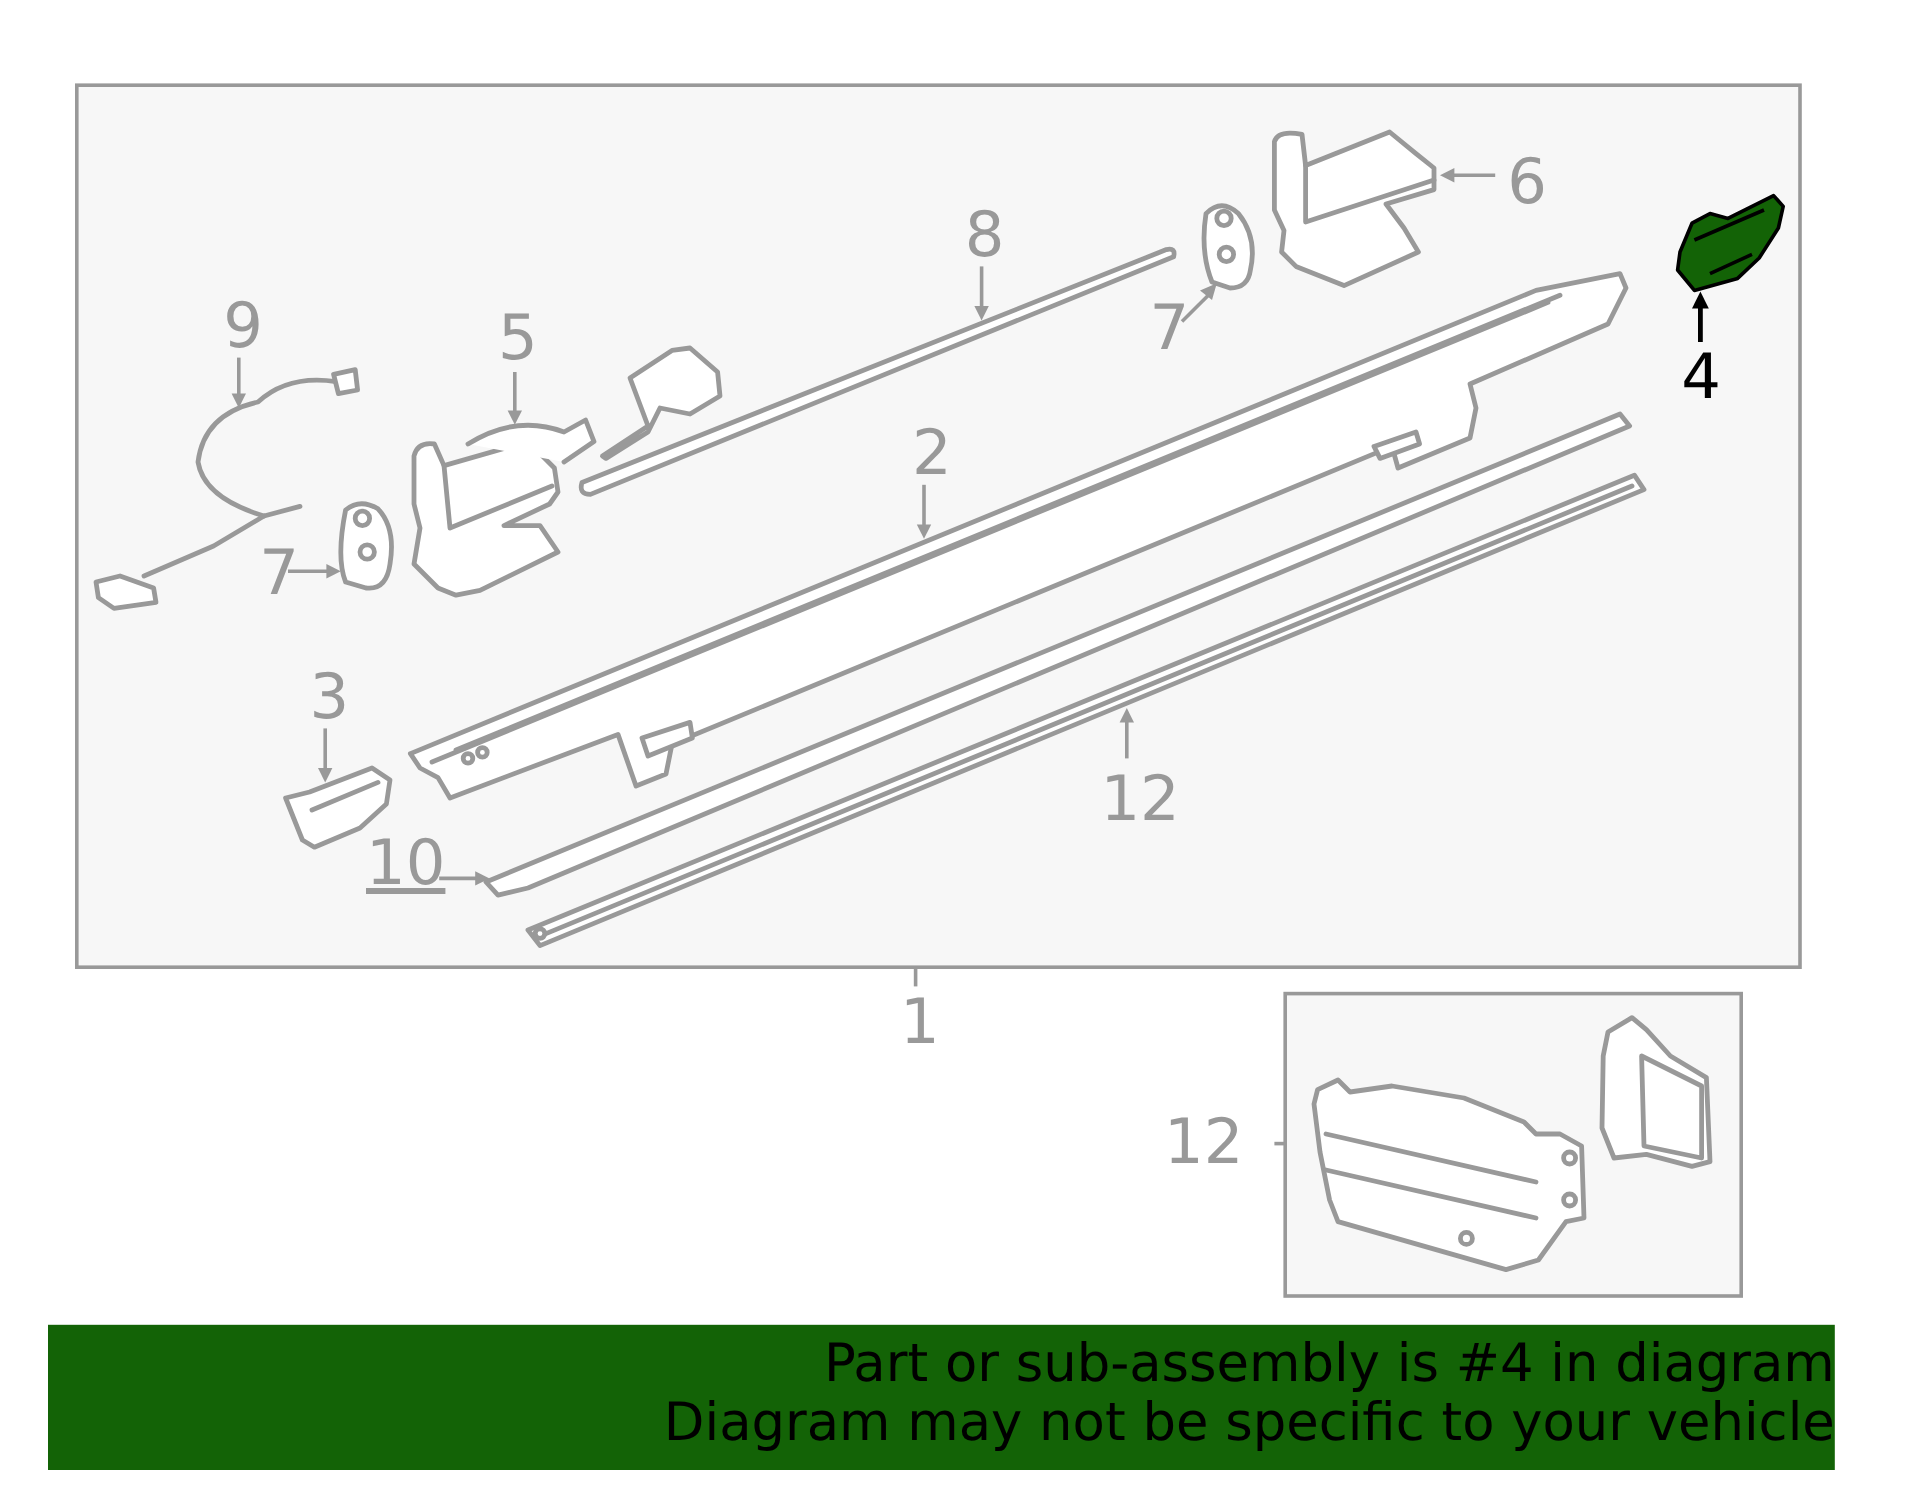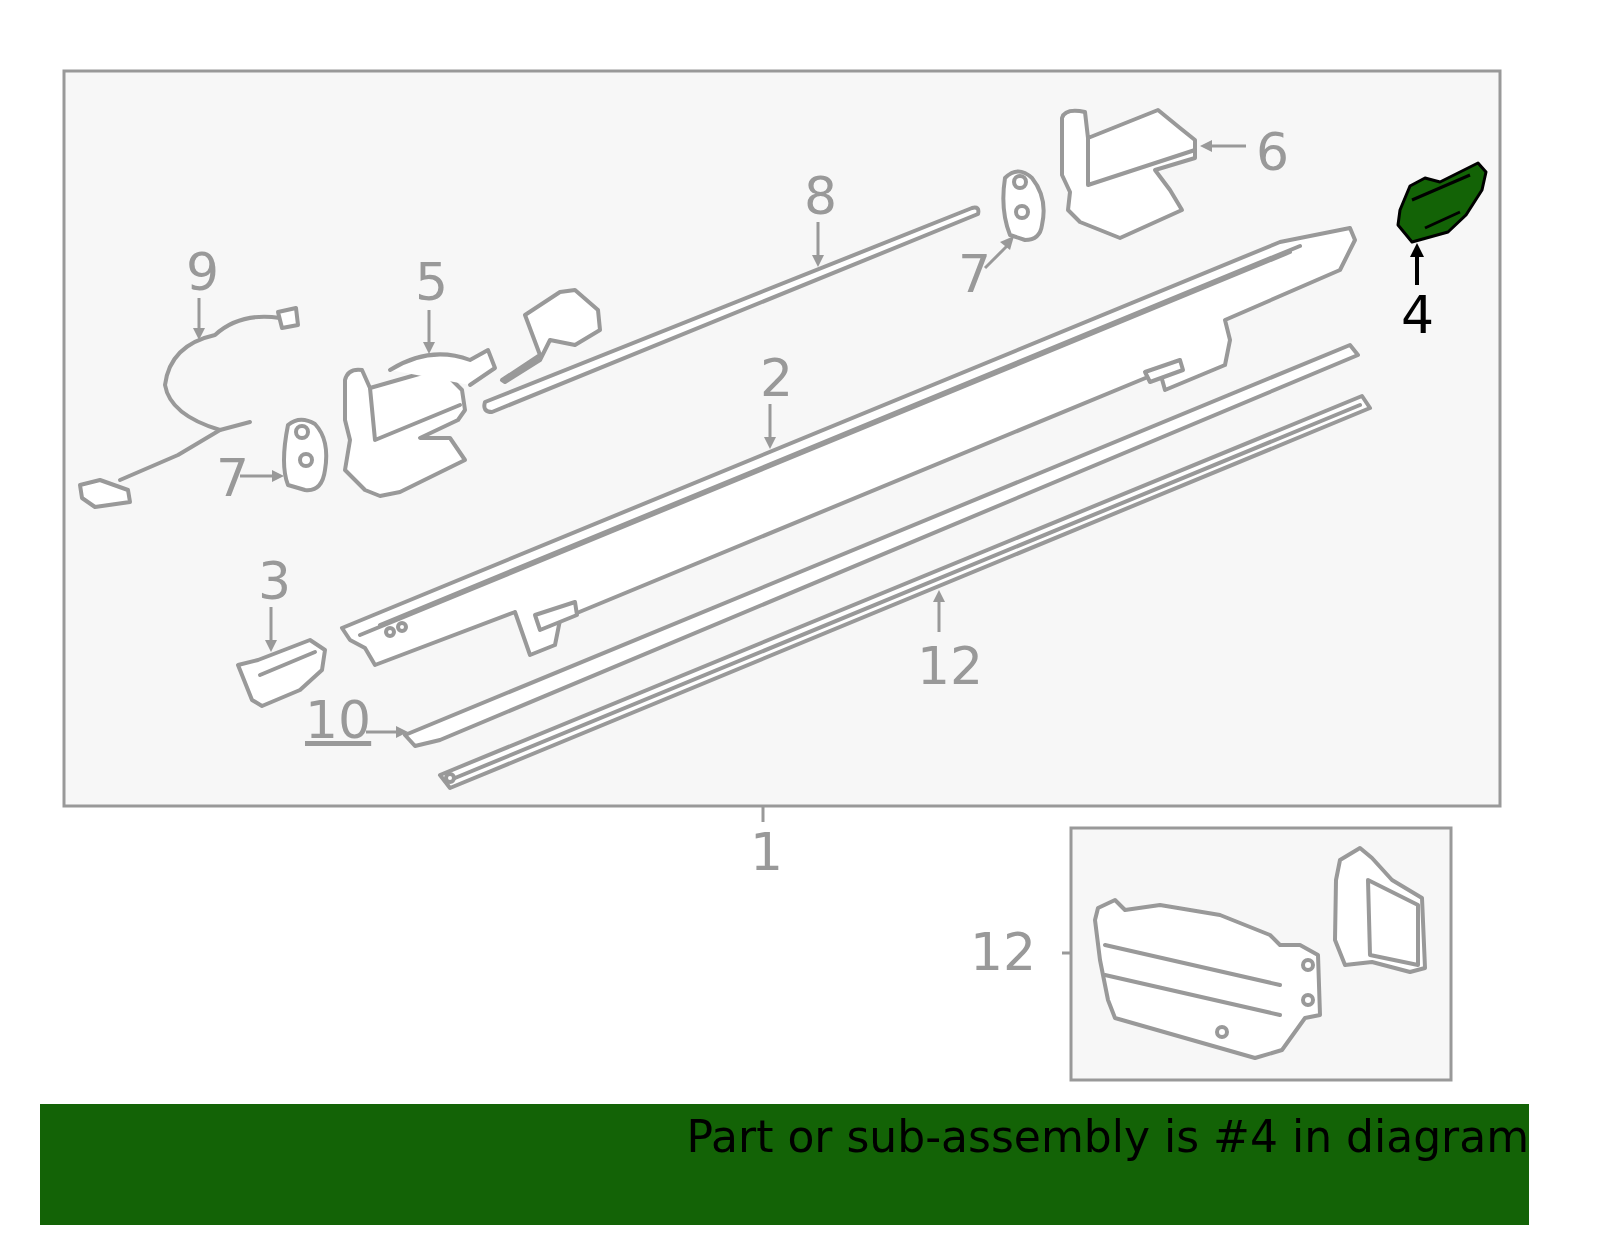--- a/index.html
+++ b/index.html
@@ -160,13 +160,14 @@
 <div class="callout" style="left:1256px;top:126px;">6</div>
 <div class="callout" style="left:216px;top:452px;">7</div>
 <div class="callout" style="left:958px;top:248px;">7</div>
 <div class="callout" style="left:804px;top:170px;">8</div>
 <div class="callout" style="left:305px;top:694px;text-decoration:underline;">10</div>
 <div class="callout" style="left:917px;top:640px;">12</div>
 <div class="callout" style="left:970px;top:926px;">12</div>
 
 <div class="banner">
   <div>Part or sub-assembly is #4 in diagram</div>
+  <div>Diagram may not be specific to your vehicle</div>
 </div>
 
 </body></html>

